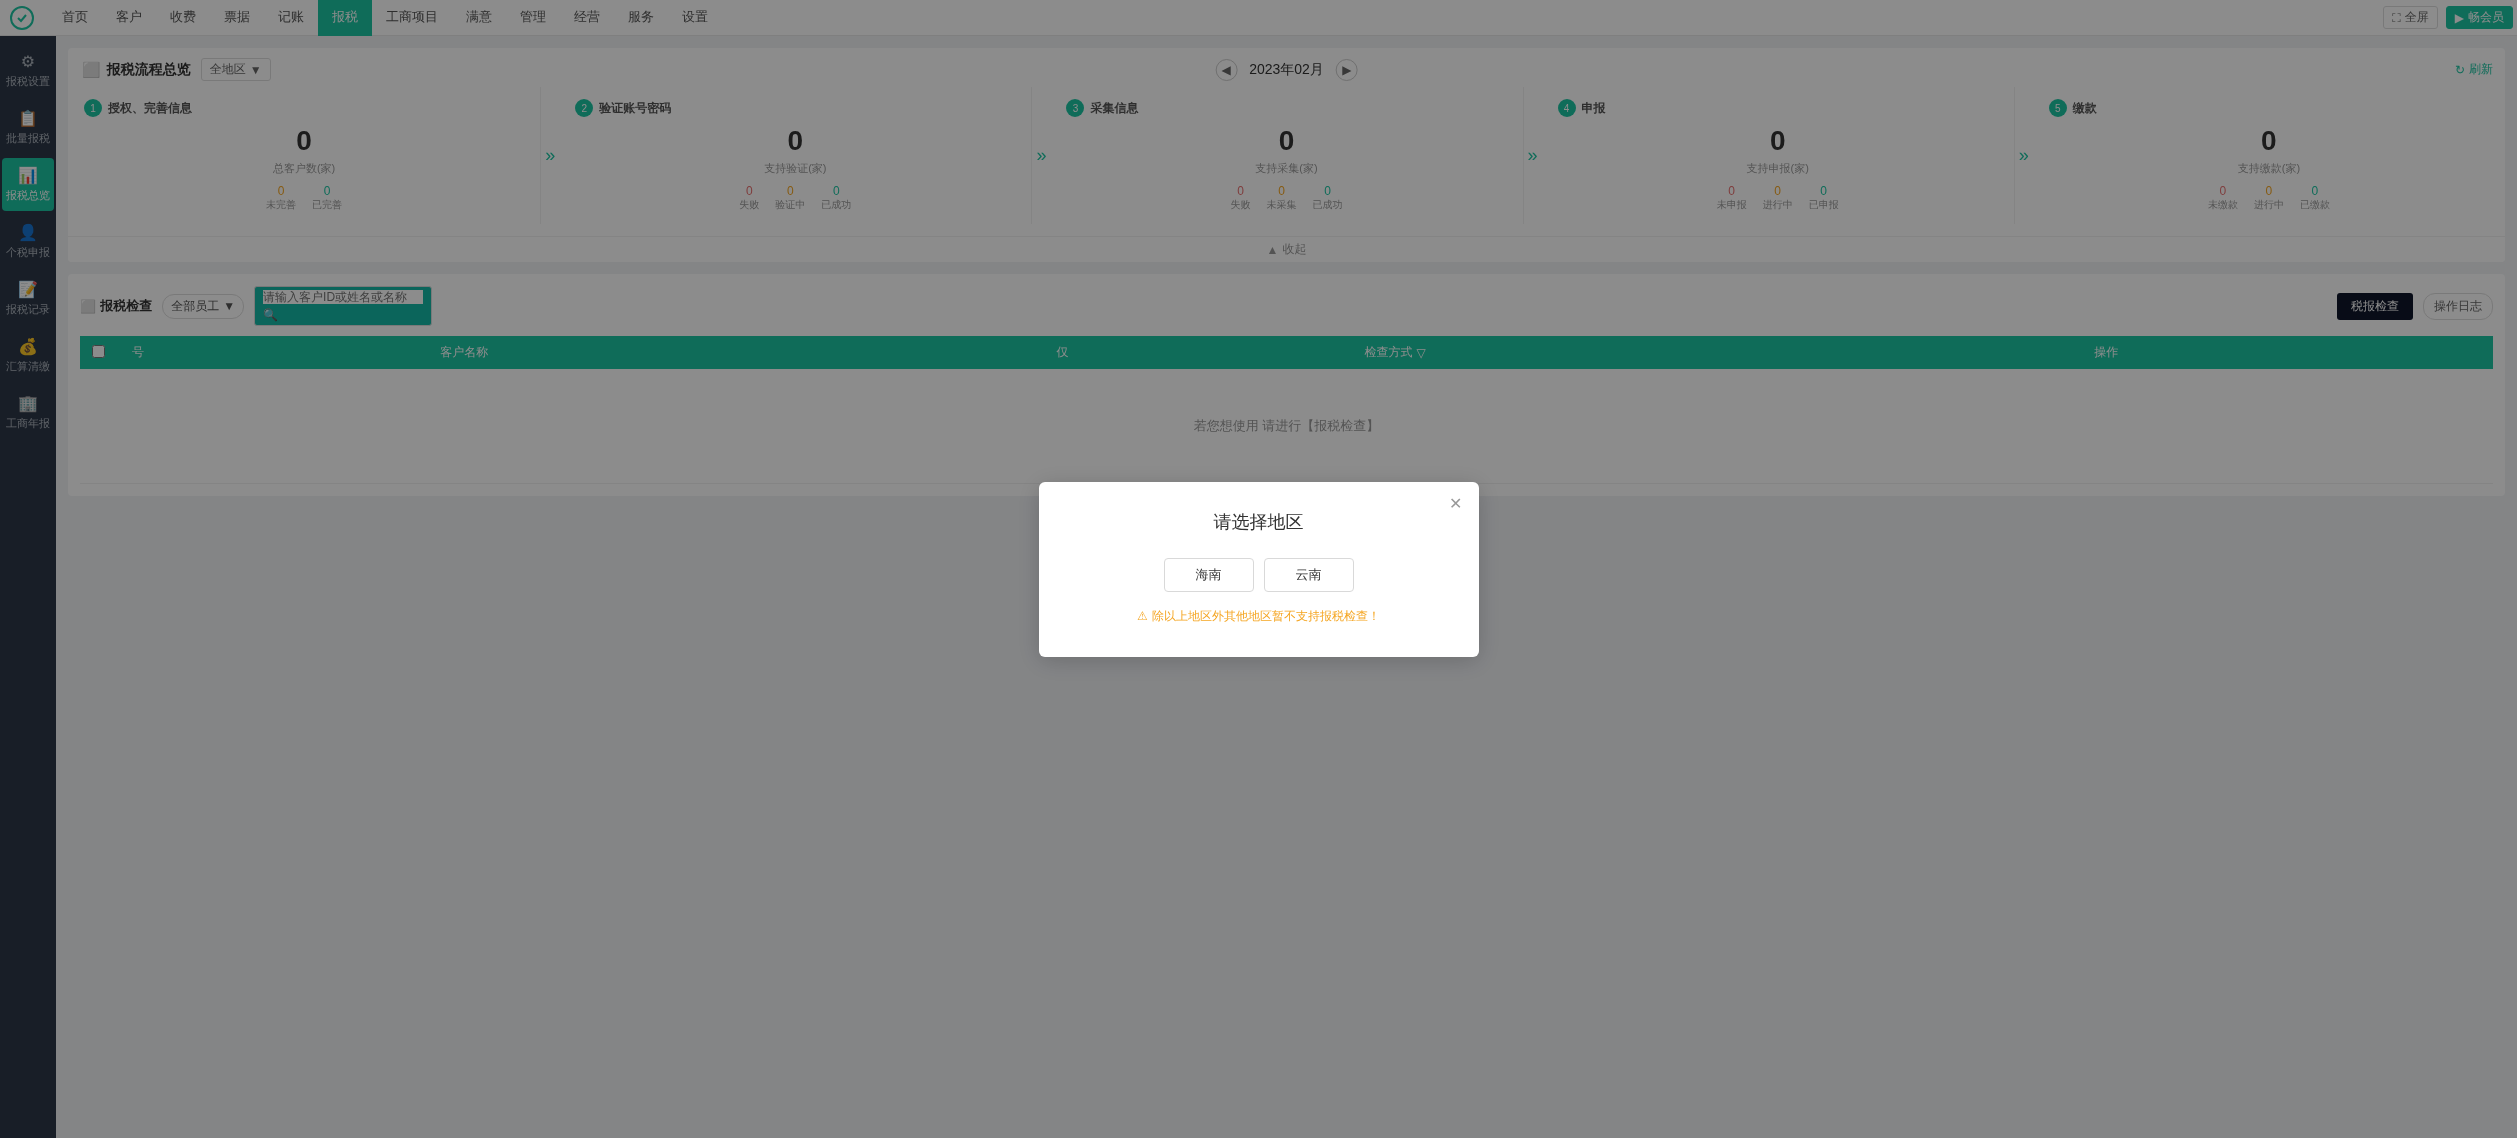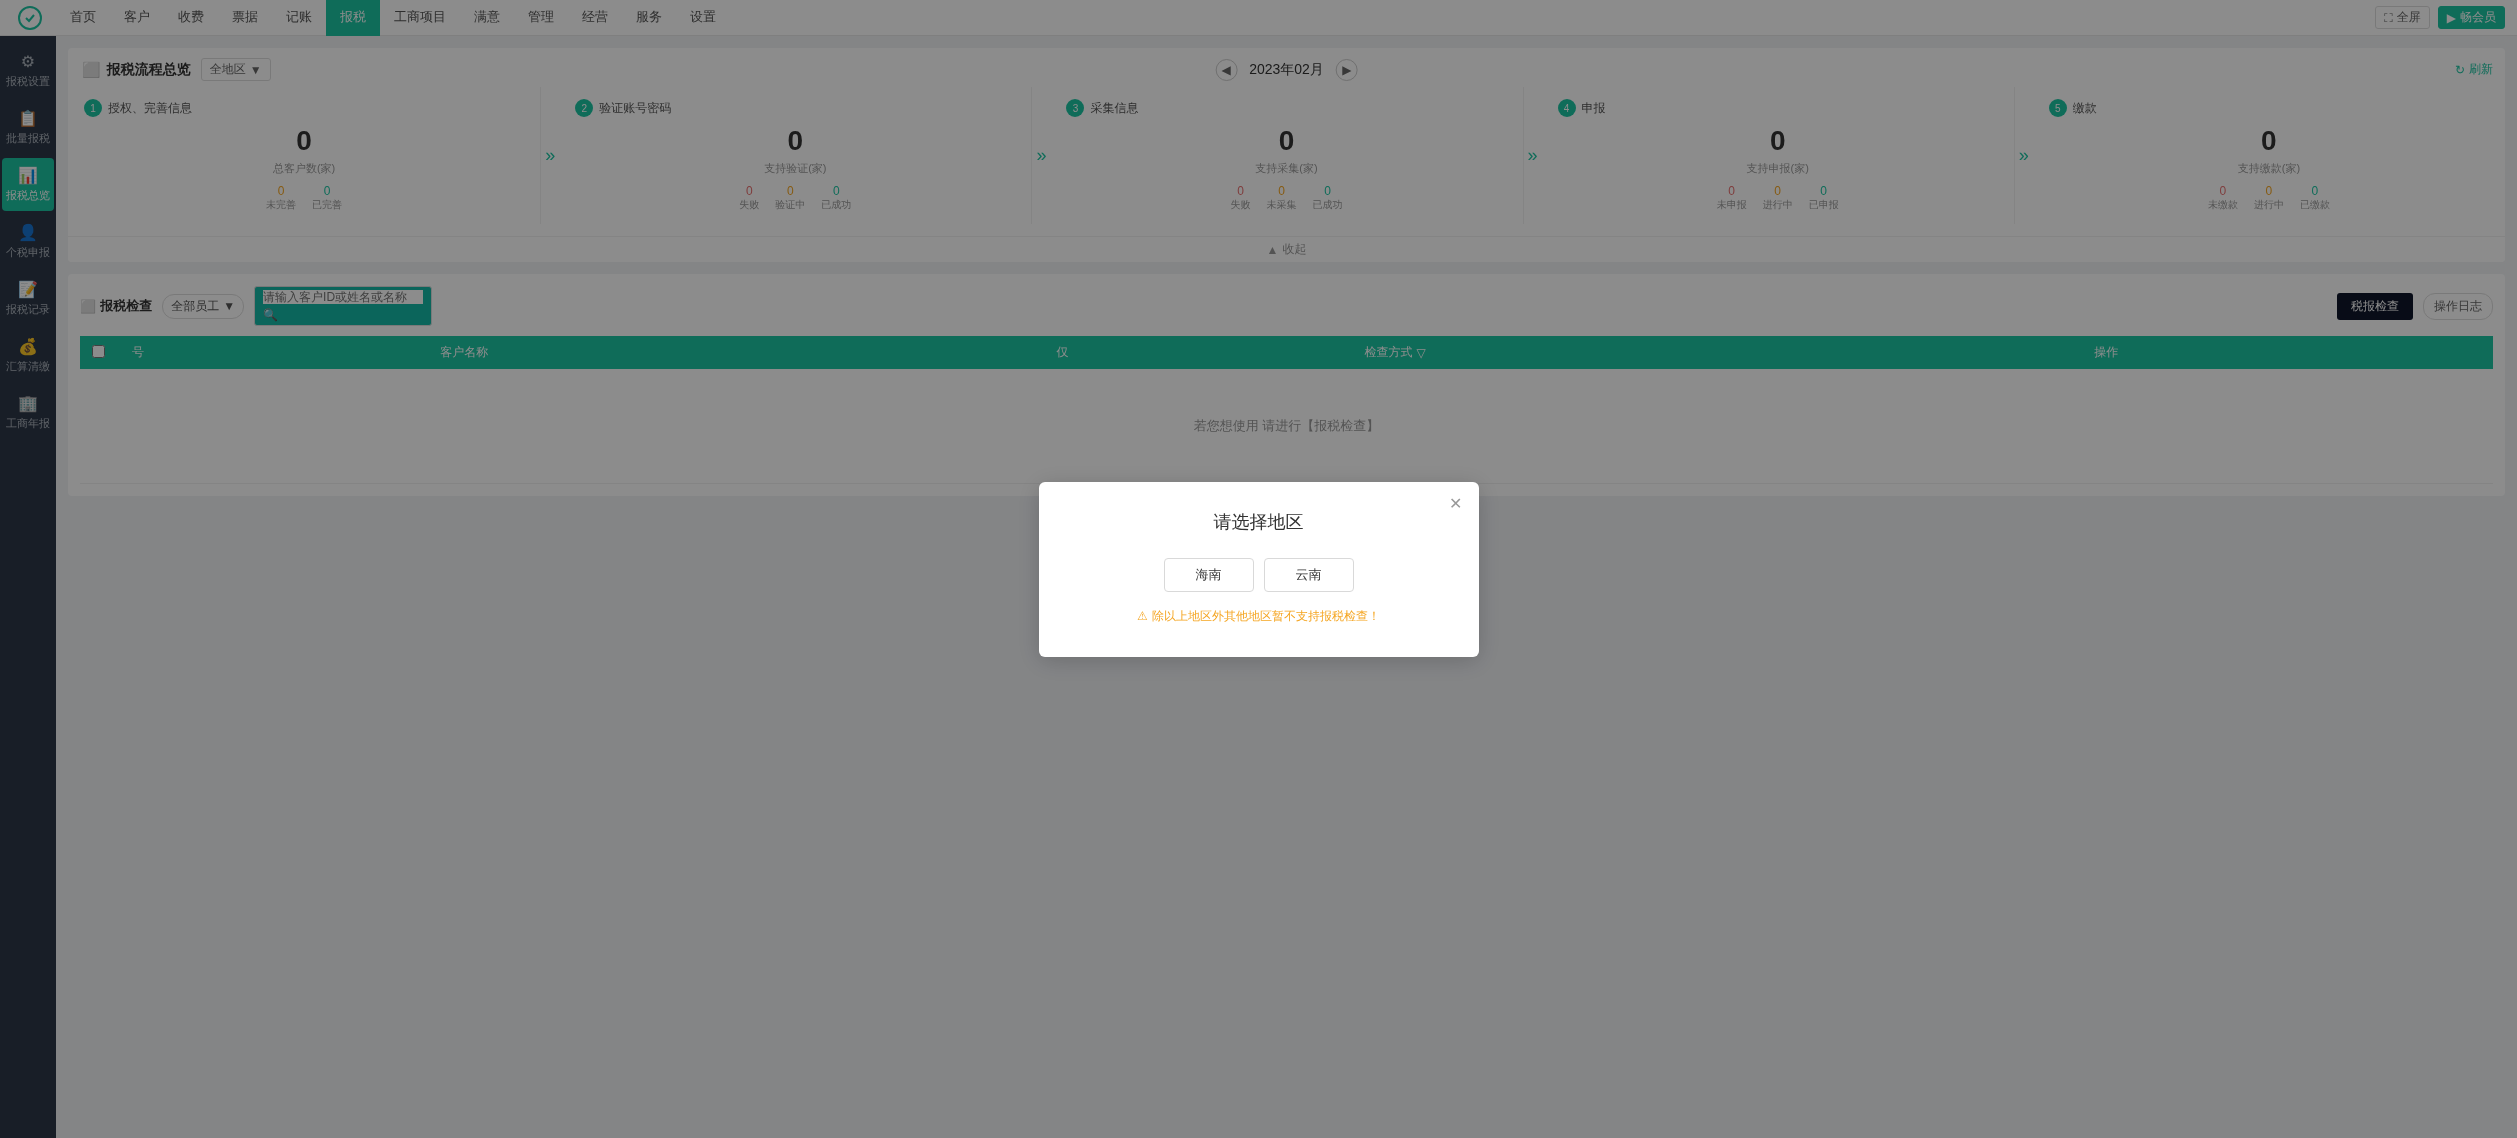--- a/index.html
+++ b/index.html
@@ -5,21 +5,21 @@
     * { box-sizing: border-box; margin: 0; padding: 0; }
     body { font-family: 'Microsoft YaHei', Arial, sans-serif; background: #f0f2f5; font-size: 13px; color: #333; }
 
     
     .top-nav {
       background: #fff;
       height: 36px;
       display: flex;
       align-items: center;
       border-bottom: 1px solid #e8e8e8;
-      padding: 0 12px;
+      padding: 0 4px;
       position: relative;
       z-index: 10;
       text-align: right;
     }
     .top-nav .logo {
       width: 36px;
       height: 36px;
       display: flex;
       align-items: center;
       justify-content: center;
@@ -176,21 +176,21 @@
       width: 18px;
       height: 18px;
       border-radius: 50%;
       background: #1dc5a3;
       color: #fff;
       font-size: 10px;
       display: flex;
       align-items: center;
       justify-content: center;
     }
-    .step-title { font-size: 12px; color: #555; }
+    .step-title { font-size: 12px; color: #555; font-weight: bold; }
     .flow-card-num {
       font-size: 28px;
       font-weight: bold;
       color: #333;
       text-align: center;
       margin: 4px 0;
     }
     .flow-card-label {
       font-size: 11px;
       color: #999;

